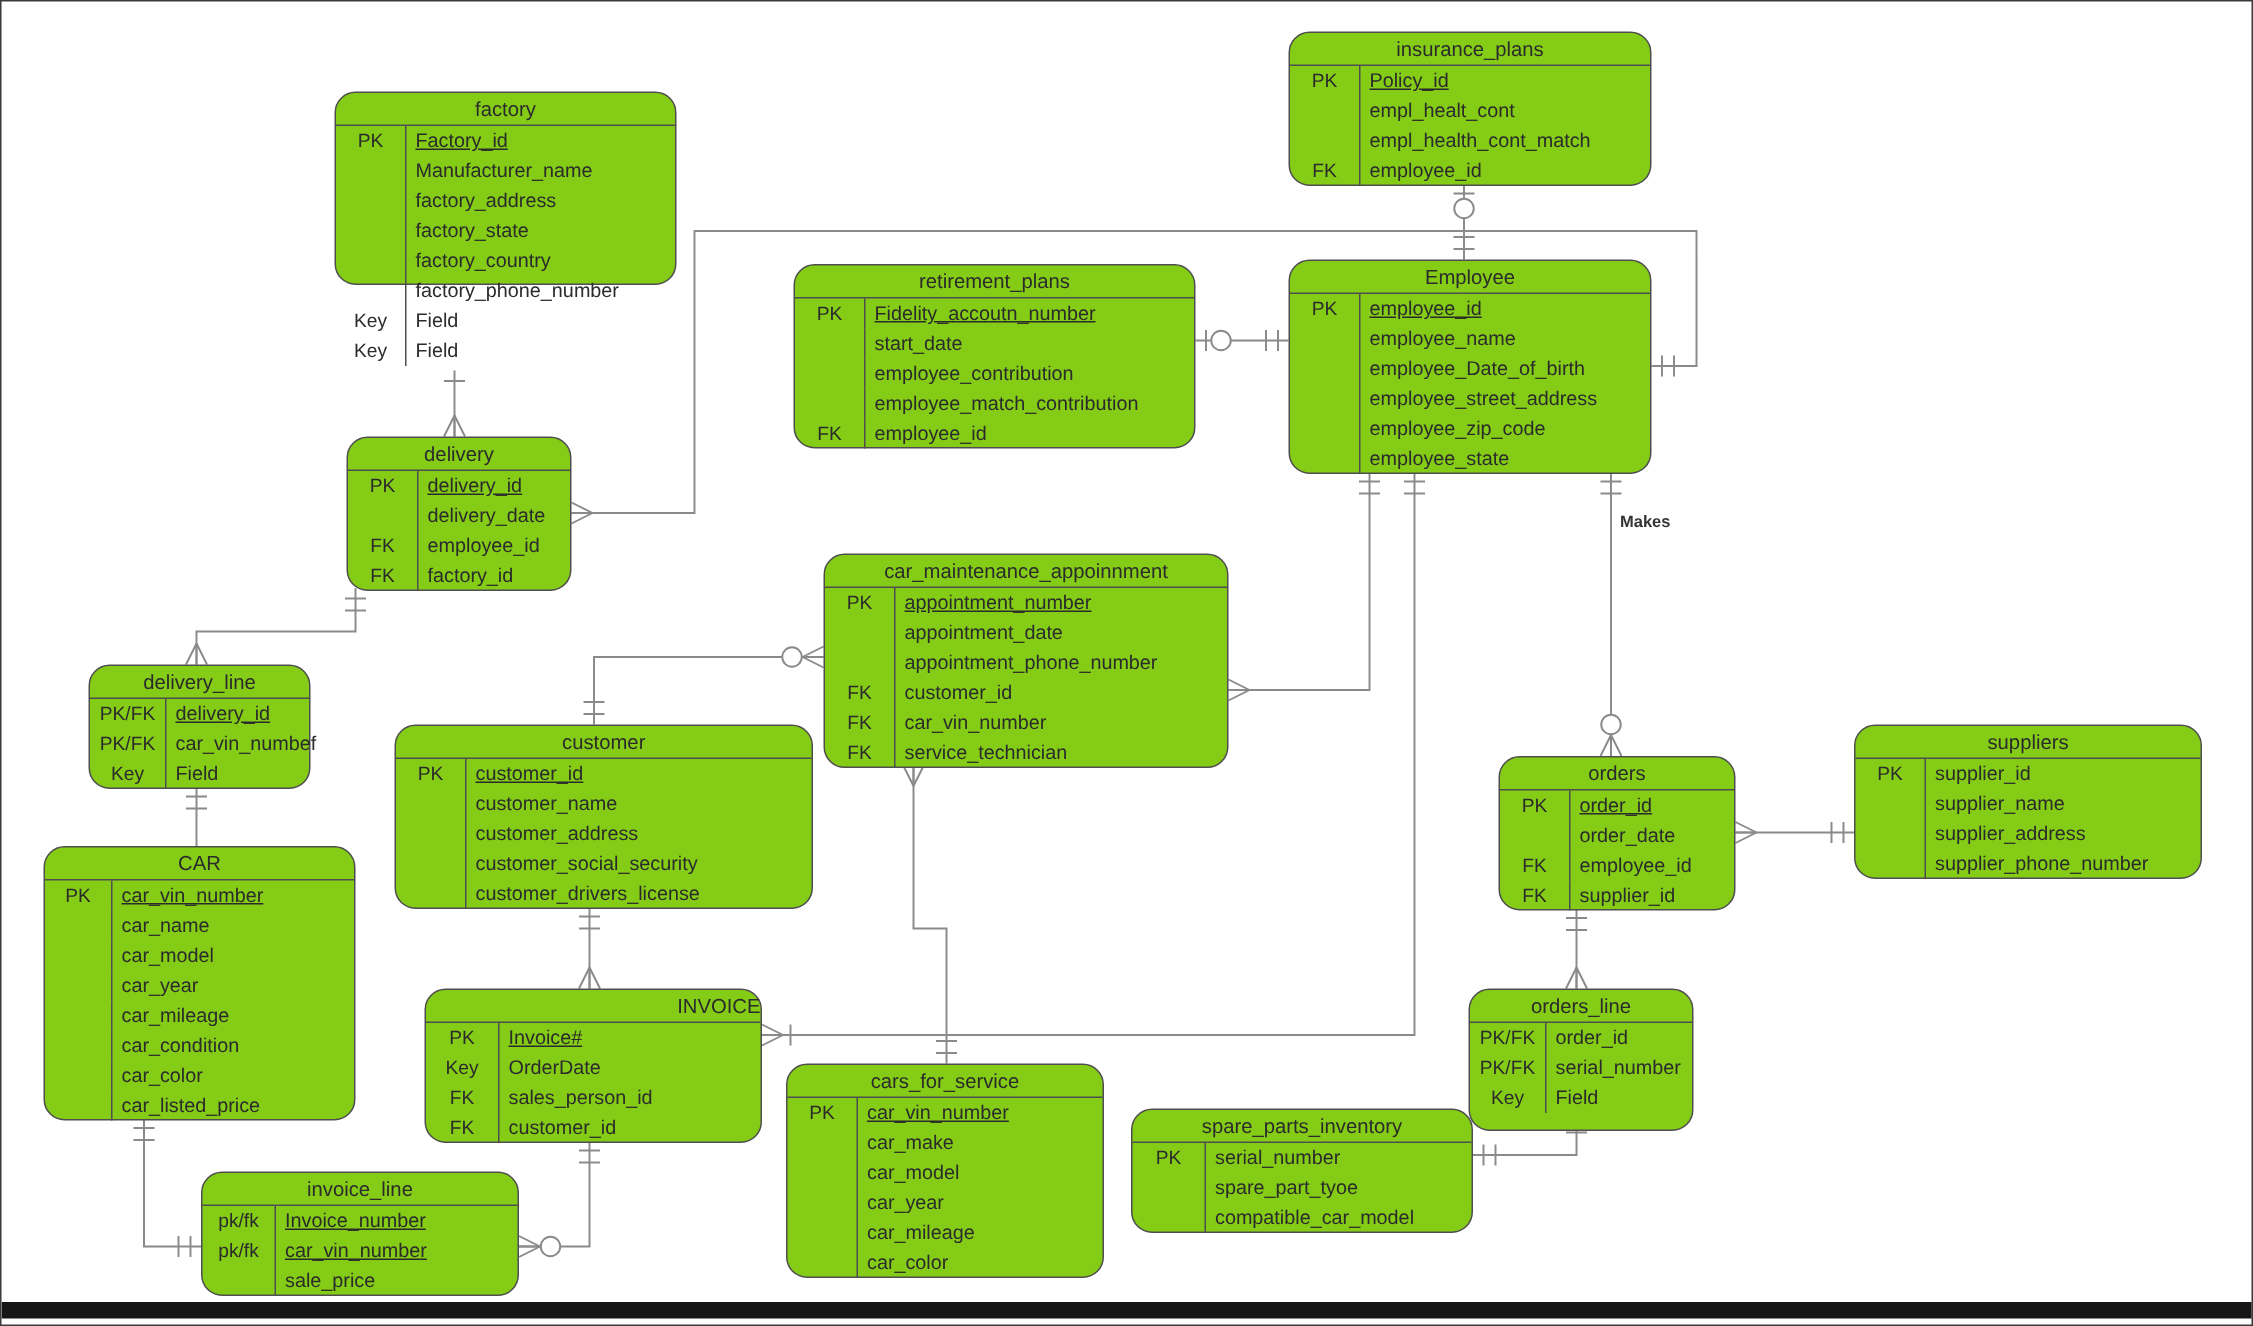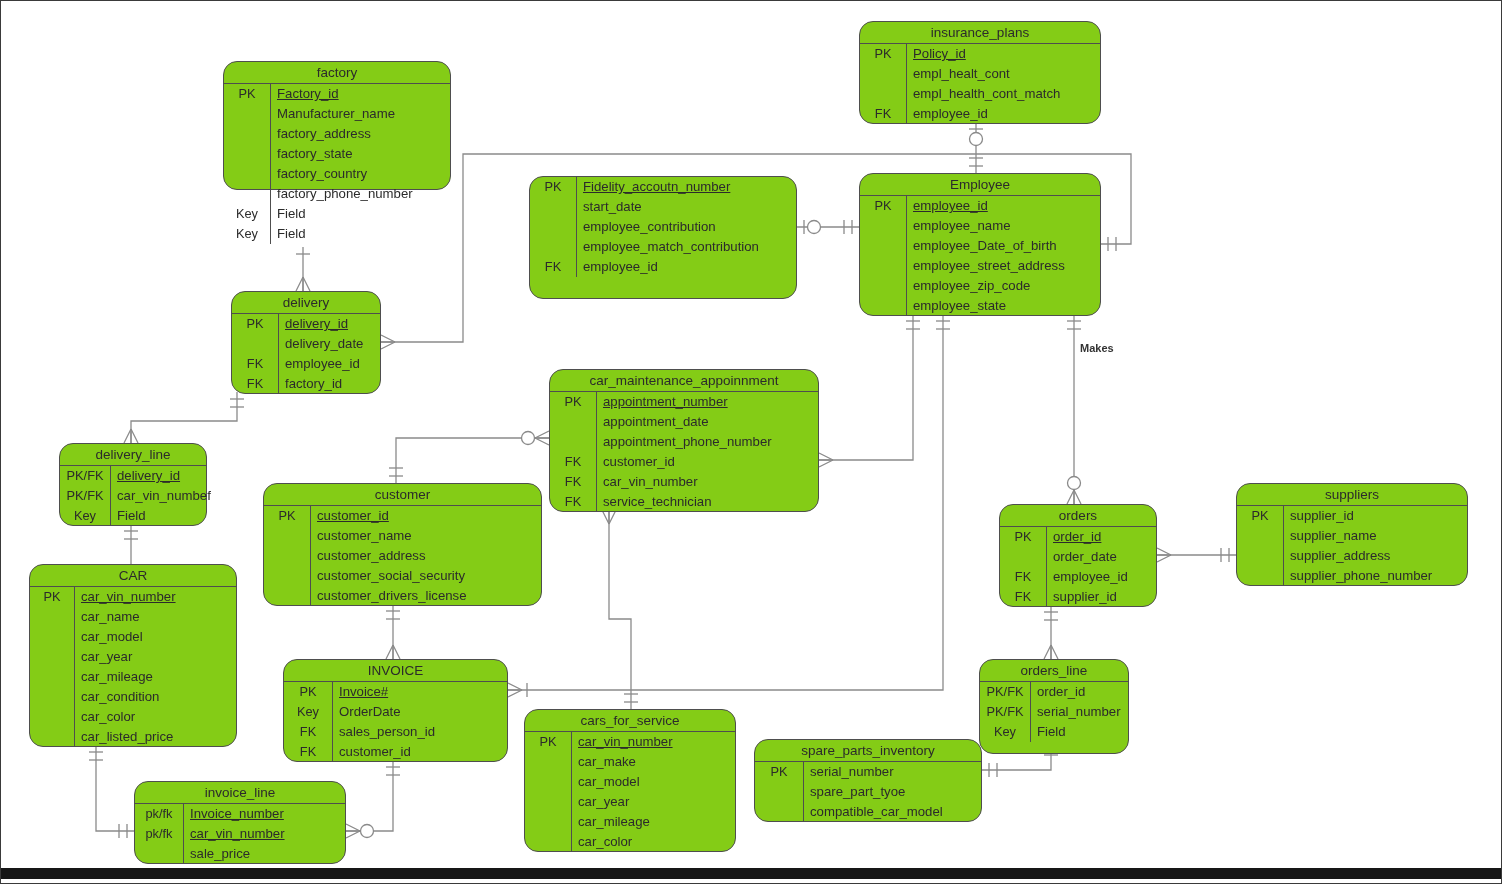--- a/index.html
+++ b/index.html
@@ -237,20 +237,21 @@
         <div class="erow">
           <div class="kcell" style="flex-basis: 46px; border-color: rgb(78, 78, 78);"></div>
           <div class="fcell">empl_health_cont_match</div>
         </div>
         <div class="erow">
           <div class="kcell" style="flex-basis: 46px; border-color: rgb(78, 78, 78);">FK</div>
           <div class="fcell">employee_id</div>
         </div>
       </div>
       <div class="etable" style="left: 528px; top: 175px; width: 268px; height: 123px; border-color: rgb(78, 78, 78); color: rgb(43, 43, 43);">
+        <div class="ttl" style="border-color: rgb(78, 78, 78);">retirement_plans</div>
         <div class="erow">
           <div class="kcell" style="flex-basis: 46px; border-color: rgb(78, 78, 78);">PK</div>
           <div class="fcell u">Fidelity_accoutn_number</div>
         </div>
         <div class="erow">
           <div class="kcell" style="flex-basis: 46px; border-color: rgb(78, 78, 78);"></div>
           <div class="fcell">start_date</div>
         </div>
         <div class="erow">
           <div class="kcell" style="flex-basis: 46px; border-color: rgb(78, 78, 78);"></div>
@@ -405,21 +406,21 @@
         <div class="erow">
           <div class="kcell" style="flex-basis: 46px; border-color: rgb(78, 78, 78);">FK</div>
           <div class="fcell">car_vin_number</div>
         </div>
         <div class="erow">
           <div class="kcell" style="flex-basis: 46px; border-color: rgb(78, 78, 78);">FK</div>
           <div class="fcell">service_technician</div>
         </div>
       </div>
       <div class="etable" style="left: 282px; top: 658px; width: 225px; height: 103px; border-color: rgb(78, 78, 78); color: rgb(43, 43, 43);">
-        <div class="ttl" style="border-color: rgb(78, 78, 78);">INVOICE</div>
+        <div class="ttl" style="border-color: rgb(78, 78, 78); text-align: right;">INVOICE</div>
         <div class="erow">
           <div class="kcell" style="flex-basis: 48px; border-color: rgb(78, 78, 78);">PK</div>
           <div class="fcell u">Invoice#</div>
         </div>
         <div class="erow">
           <div class="kcell" style="flex-basis: 48px; border-color: rgb(78, 78, 78);">Key</div>
           <div class="fcell">OrderDate</div>
         </div>
         <div class="erow">
           <div class="kcell" style="flex-basis: 48px; border-color: rgb(78, 78, 78);">FK</div>

